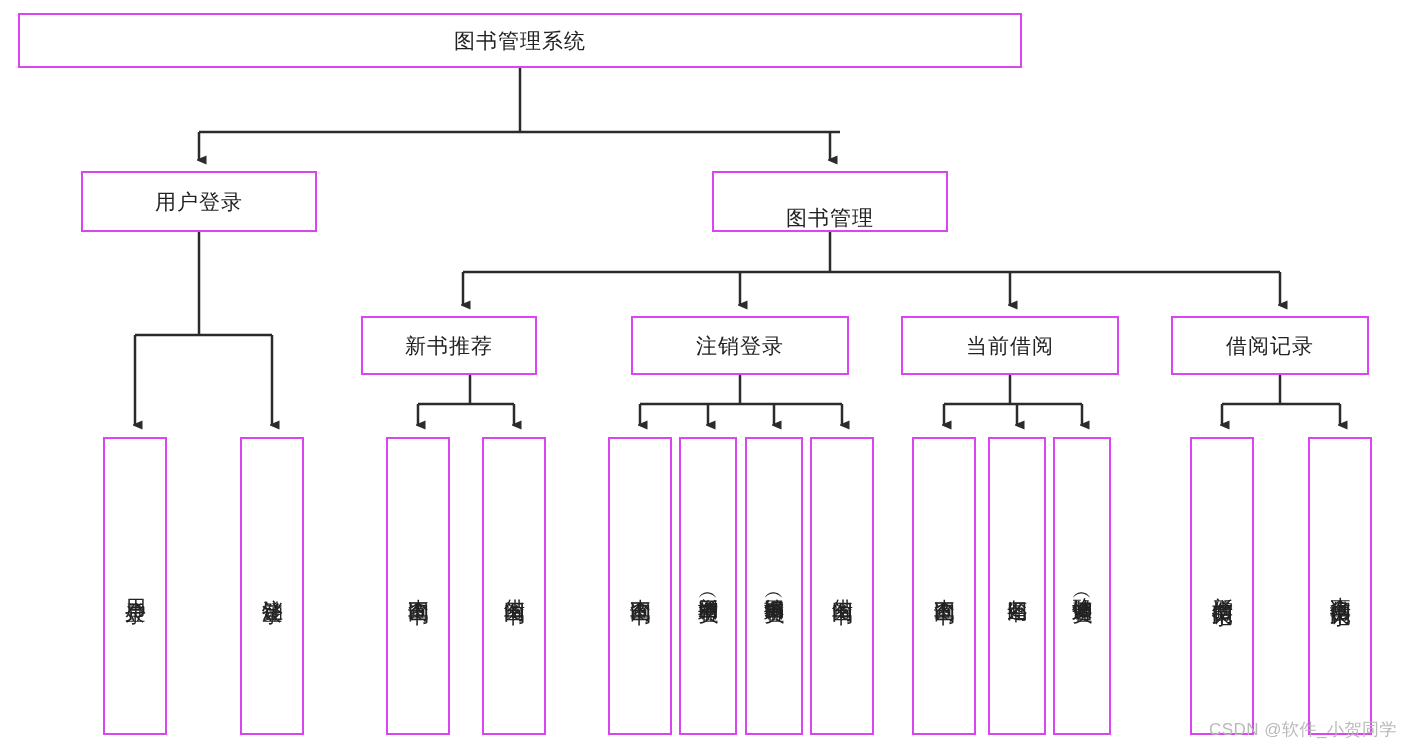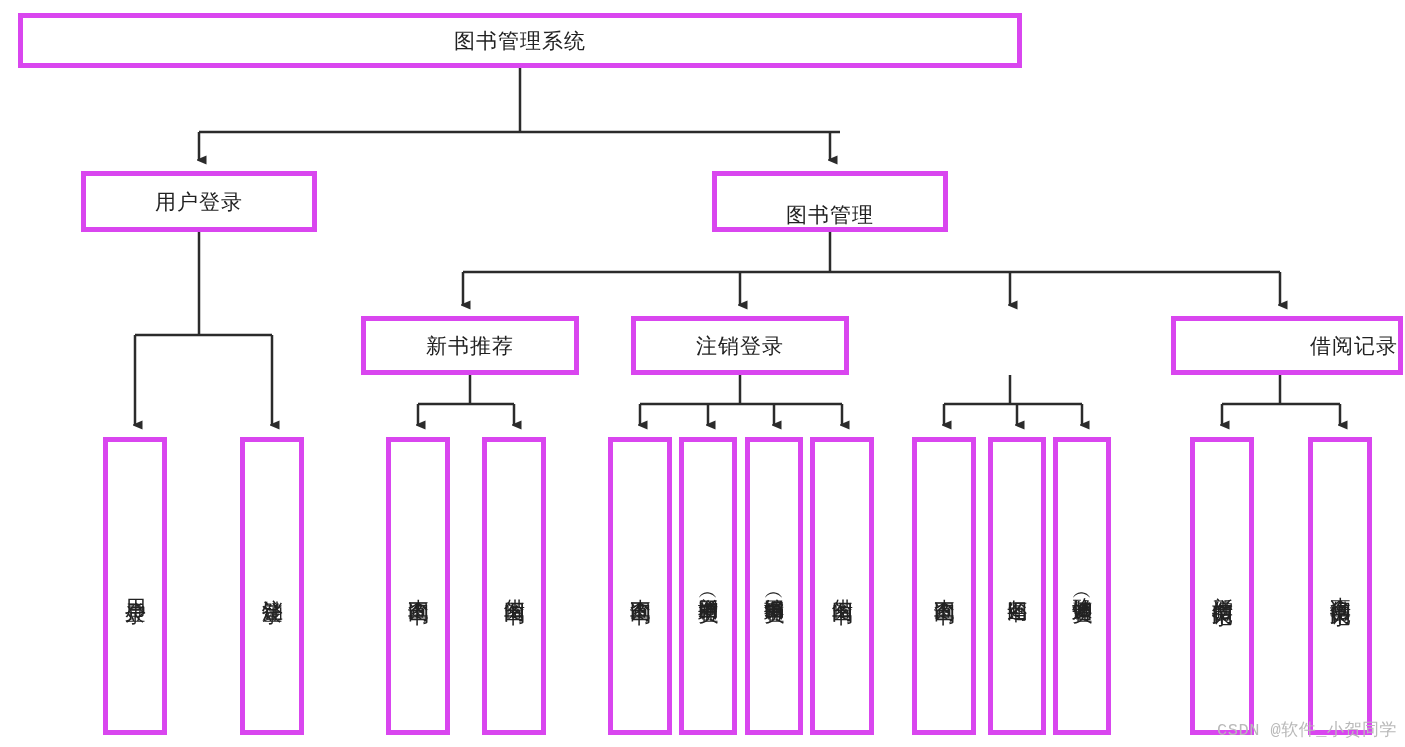--- a/index.html
+++ b/index.html
@@ -21,21 +21,21 @@
     position: absolute;
     left: 0;
     top: 0;
     width: 1405px;
     height: 747px;
     pointer-events: none;
   }
   .node {
     position: absolute;
     box-sizing: border-box;
-    border: 5px solid #d946ef;
+    border: 2px solid #d946ef;
     background: #ffffff;
     display: flex;
     align-items: center;
     justify-content: center;
     z-index: 2;
   }
   .node.horiz .label {
     font-size: 21px;
     color: #222222;
     letter-spacing: 1px;
@@ -61,21 +61,20 @@
   }
   #watermark {
     position: absolute;
     right: 8px;
     bottom: 6px;
     font-size: 17px;
     color: #b9b9b9;
     z-index: 5;
     white-space: nowrap;
     letter-spacing: 0.5px;
-    font-family: Liberation Mono, monospace;
   }
 </style>
 </head>
 <body>
 
 <div id="canvas">
 
   <svg id="connectors" viewBox="0 0 1405 747" xmlns="http://www.w3.org/2000/svg">
     <defs>
       <marker id="arrow" markerWidth="10" markerHeight="10" refX="5" refY="7.5" orient="auto" markerUnits="userSpaceOnUse">
@@ -130,27 +129,30 @@
     <span class="label">图书管理系统</span>
   </div>
 
   <div class="node horiz" style="left: 81px; top: 171px; width: 236px; height: 61px;">
     <span class="label">用户登录</span>
   </div>
   <div class="node horiz" style="left: 712px; top: 171px; width: 236px; height: 61px; align-items: flex-end;">
     <span class="label">图书管理</span>
   </div>
 
-  <div class="node horiz" style="left: 361px; top: 316px; width: 218px; height: 59px;">
+  <div class="node horiz" style="left: 361px; top: 316px; width: 176px; height: 59px;">
     <span class="label">新书推荐</span>
   </div>
   <div class="node horiz" style="left: 631px; top: 316px; width: 218px; height: 59px;">
     <span class="label">注销登录</span>
   </div>
-  <div class="node horiz" style="left: 1171px; top: 316px; width: 232px; height: 59px; justify-content: flex-end;">
+  <div class="node horiz" style="left: 901px; top: 316px; width: 218px; height: 59px;">
+    <span class="label">当前借阅</span>
+  </div>
+  <div class="node horiz" style="left: 1171px; top: 316px; width: 198px; height: 59px;">
     <span class="label">借阅记录</span>
   </div>
 
   <div class="node vert" style="left: 103px; top: 437px; width: 64px; height: 298px;">
     <span class="label">用户登录</span>
   </div>
   <div class="node vert" style="left: 240px; top: 437px; width: 64px; height: 298px;">
     <span class="label">注销登录</span>
   </div>
   <div class="node vert" style="left: 386px; top: 437px; width: 64px; height: 298px;">

